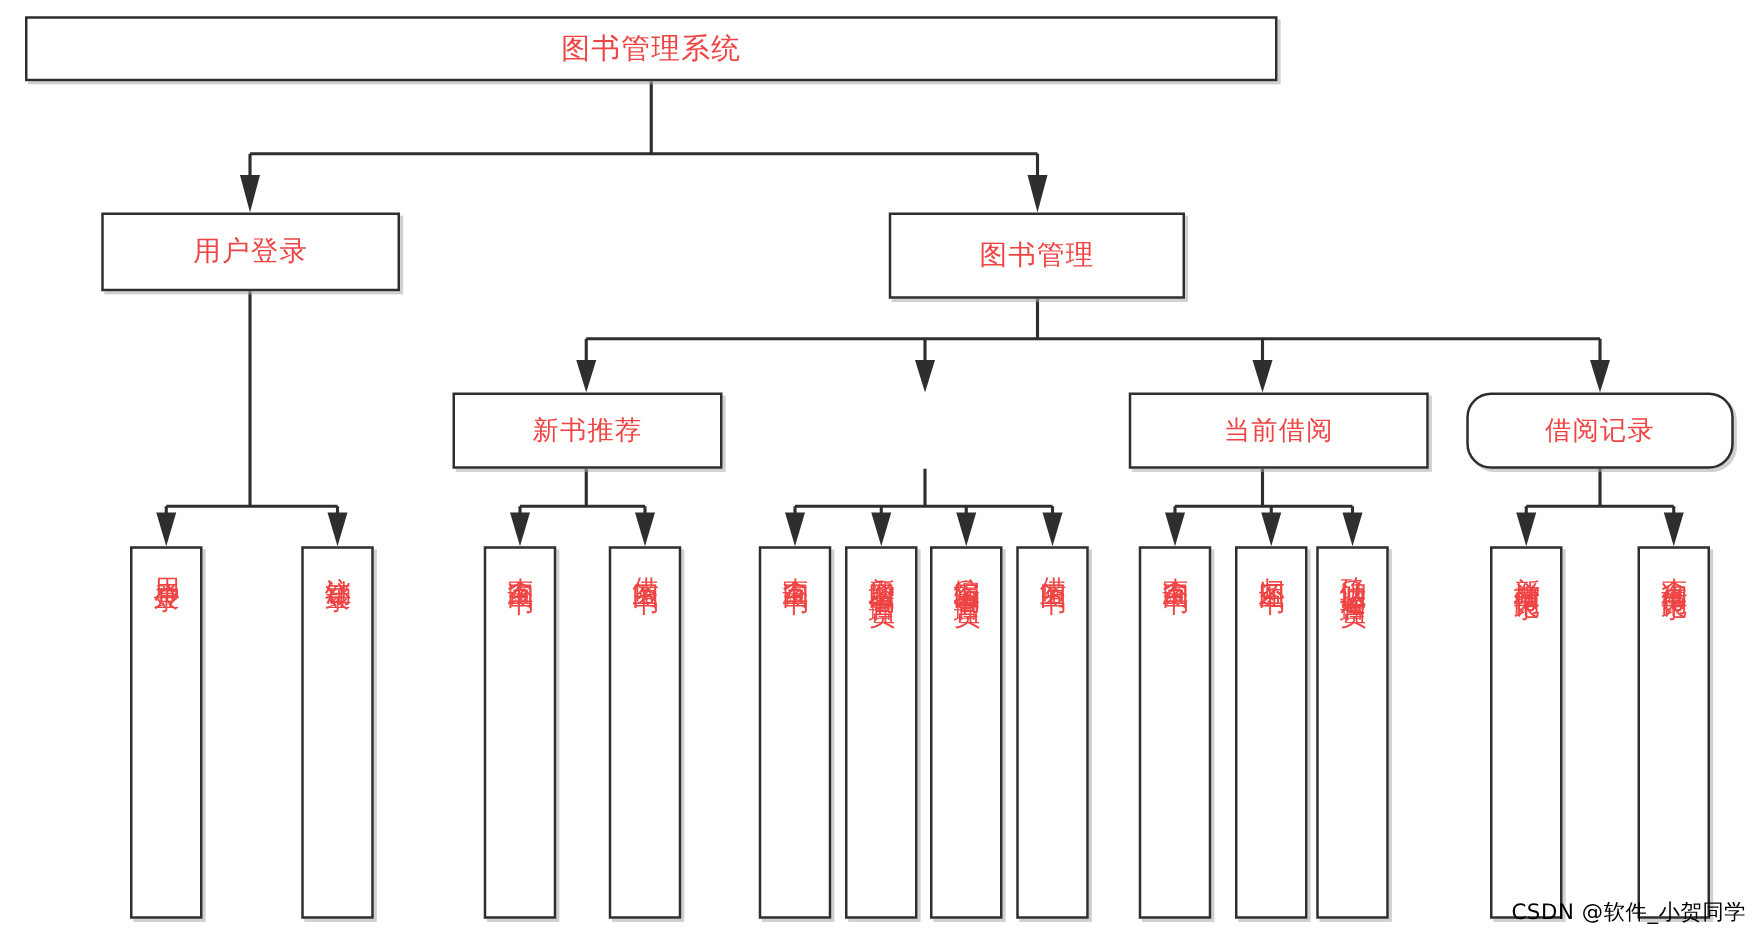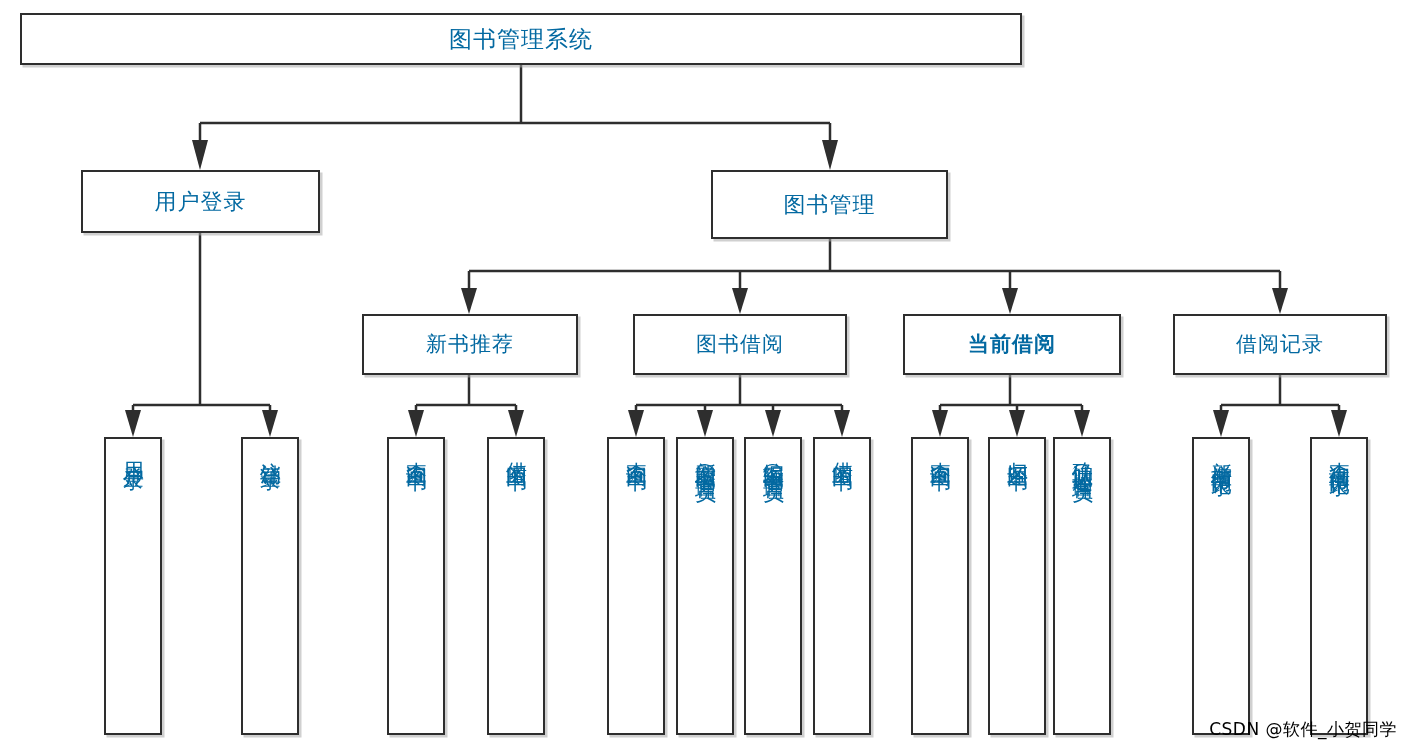--- a/index.html
+++ b/index.html
@@ -37,21 +37,21 @@
     display: flex;
     align-items: center;
     justify-content: center;
     color: #1b1b1b;
   }
   .node-label {
     font-size: 22px;
     line-height: 1.25;
     letter-spacing: 1px;
     white-space: nowrap;
-    color: #0369a1;
+    color: #ef4444;
   }
   .node-box.root .node-label { font-size: 23px; }
   .node-box.level2 .node-label { font-size: 22px; }
   .node-box.level3 .node-label { font-size: 21px; }
   
   .node-box.leaf {
     align-items: flex-start;
     justify-content: center;
     padding-top: 6px;
   }
@@ -164,27 +164,24 @@
   <div class="node-box level2" id="box-l2-0" style="left: 81px; top: 170px; width: 239px; height: 63px;">
     <span class="node-label">用户登录</span>
   </div>
   <div class="node-box level2" id="box-l2-1" style="left: 711px; top: 170px; width: 237px; height: 69px;">
     <span class="node-label">图书管理</span>
   </div>
 
   <div class="node-box level3" id="box-l3-0" style="left: 362px; top: 314px; width: 216px; height: 61px;">
     <span class="node-label">新书推荐</span>
   </div>
-  <div class="node-box level3" id="box-l3-1" style="left: 633px; top: 314px; width: 214px; height: 61px;">
-    <span class="node-label">图书借阅</span>
-  </div>
-  <div class="node-box level3" id="box-l3-2" style="left: 903px; top: 314px; width: 218px; height: 61px; font-weight: bold;">
+  <div class="node-box level3" id="box-l3-2" style="left: 903px; top: 314px; width: 240px; height: 61px;">
     <span class="node-label">当前借阅</span>
   </div>
-  <div class="node-box level3" id="box-l3-3" style="left: 1173px; top: 314px; width: 214px; height: 61px;">
+  <div class="node-box level3" id="box-l3-3" style="left: 1173px; top: 314px; width: 214px; height: 61px; border-radius: 20px;">
     <span class="node-label">借阅记录</span>
   </div>
 
   <div class="node-box leaf" id="box-leaf-0" style="left: 104px; top: 437px; width: 58px; height: 298px;">
     <span class="node-label">用户登录</span>
   </div>
   <div class="node-box leaf" id="box-leaf-1" style="left: 241px; top: 437px; width: 58px; height: 298px;">
     <span class="node-label">注销登录</span>
   </div>
   <div class="node-box leaf" id="box-leaf-2" style="left: 387px; top: 437px; width: 58px; height: 298px;">

